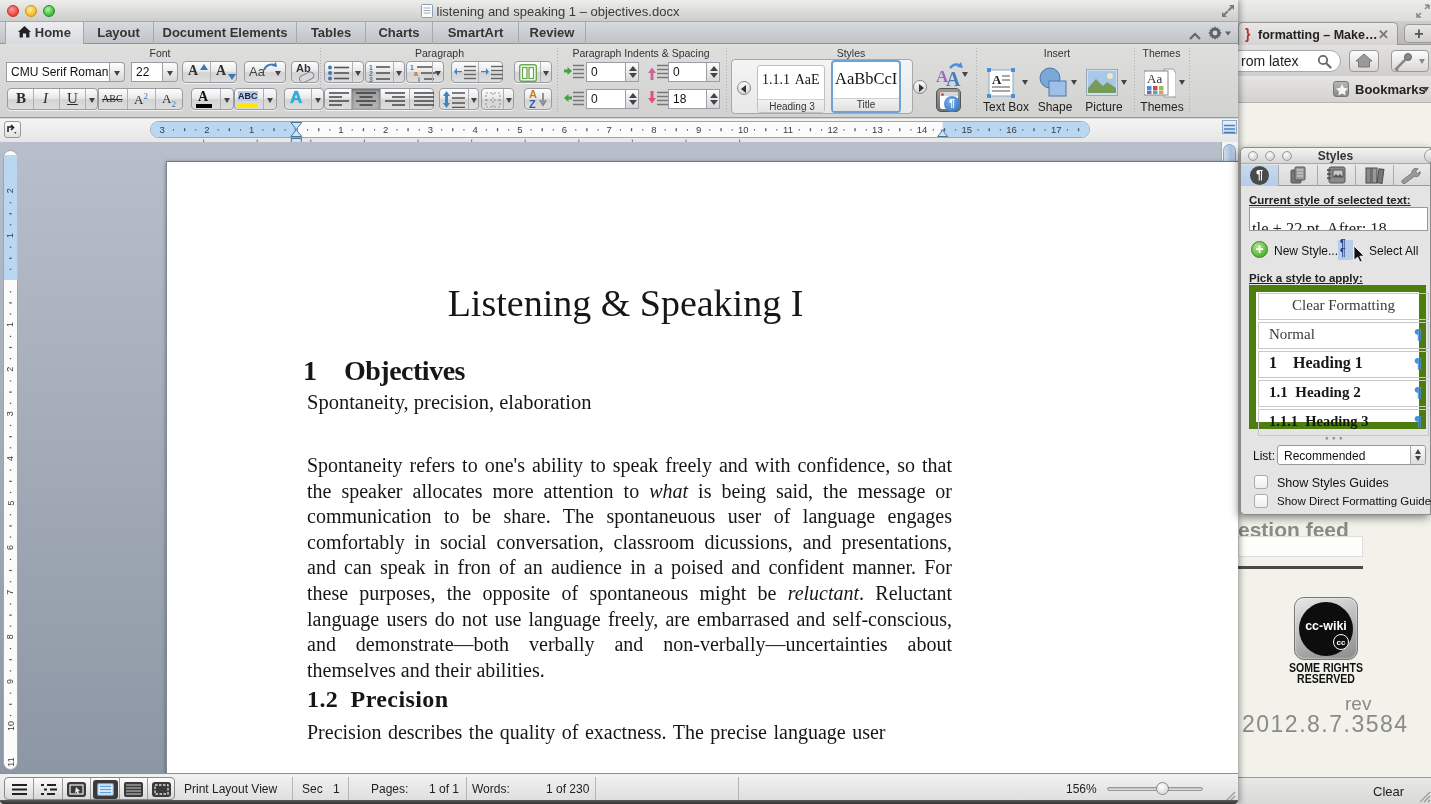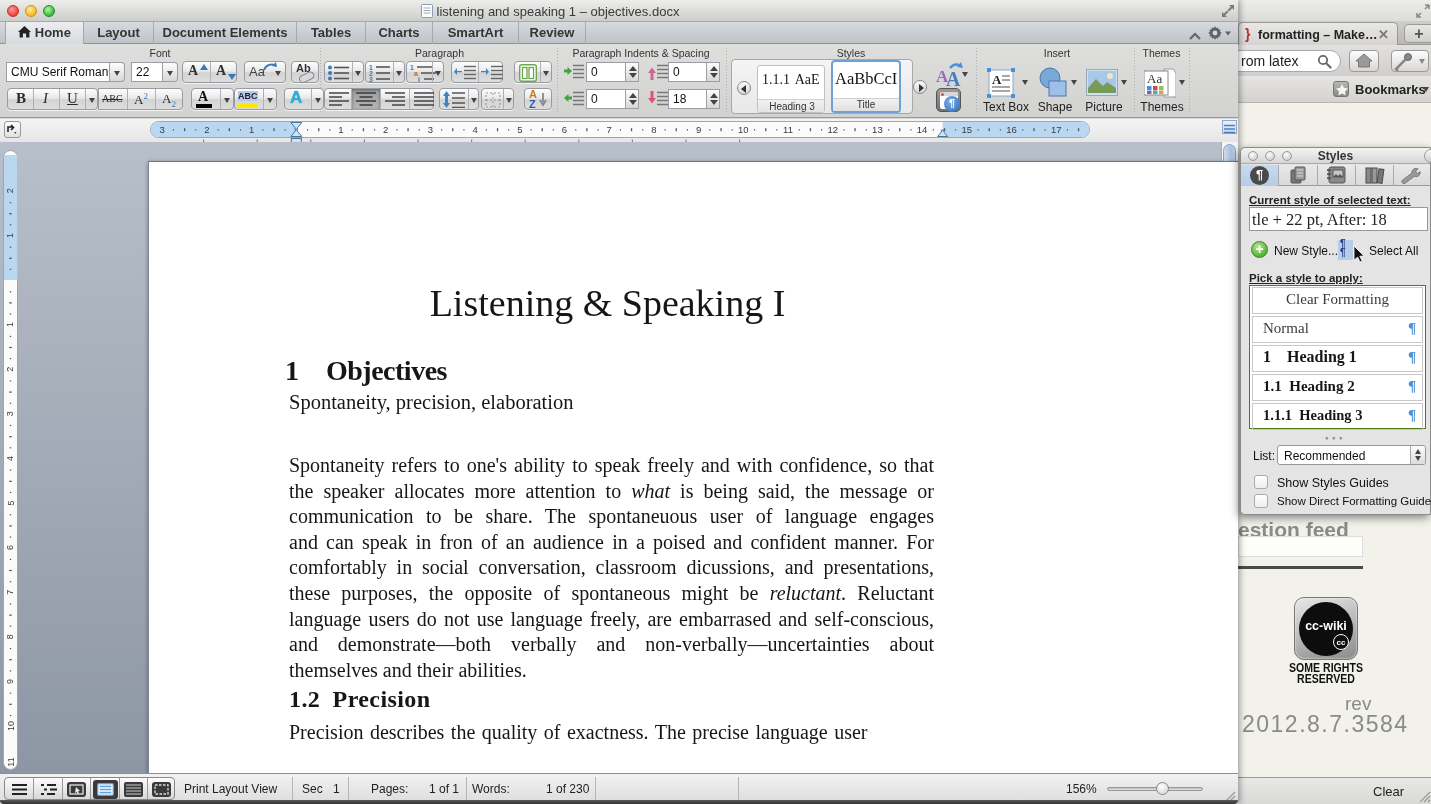--- a/index.html
+++ b/index.html
@@ -26,21 +26,21 @@
 .tl { top:5px; width:12px; height:12px; border-radius:50%; }
 #title-text { top:4px; left:0; width:1100px; text-align:center; font-size:13px; color:#3a3a3a; }
 #tabbar { left:0; top:22px; width:1238px; height:22px; background:linear-gradient(#d7dadd,#bfc3c8); border-bottom:1px solid #8f9296; }
 .tab { top:0; height:22px; font-size:13px; font-weight:bold; color:#343434; text-align:center; line-height:22px; border-right:1px solid #a5a8ac; }
 #tab-home { background:linear-gradient(#ebedef,#d8dbde); border-left:1px solid #a5a8ac; }
 #ribbon { left:0; top:44px; width:1238px; height:74px; background:linear-gradient(#dededd,#d2d2d1); border-bottom:1px solid #9a9a9a; }
 .gsep { top:4px; width:1px; height:66px; background:repeating-linear-gradient(#b0b0b0 0 1px, transparent 1px 3px); }
 .rfield { background:#fff; border:1px solid #9698a0; }
 #rulerrow { left:0; top:119px; width:1238px; height:23px; background:linear-gradient(#f4f4f4,#e6e6e6); }
 #docarea { left:0; top:142px; width:1238px; height:631px; background:linear-gradient(#b8bfca,#8d96a4); overflow:hidden; }
-#page { left:148px; top:19px; width:1120px; height:615px; background:#fff; border:1px solid #7e8898; border-top-color:#6e7888; box-shadow:0 1px 4px rgba(0,0,0,.4); }
+#page { left:166px; top:19px; width:1120px; height:615px; background:#fff; border:1px solid #7e8898; border-top-color:#6e7888; box-shadow:0 1px 4px rgba(0,0,0,.4); }
 #statusbar { left:0; top:773px; width:1238px; height:31px; background:linear-gradient(#f2f2f2,#dcdcdc); border-top:1px solid #8e8e8e; }
 
 .rb { position:absolute; height:22px; border:1px solid #989ba2; border-radius:4px; background:linear-gradient(#fdfdfd,#e9e9e9 46%,#d3d3d3 54%,#dedede); box-shadow:0 1px 0 rgba(255,255,255,.7); }
 .rb1 { top:17px; } .rb2 { top:44px; }
 .rseg { position:absolute; top:0; bottom:0; border-left:1px solid #aeb0b5; }
 .rfield { position:absolute; top:18px; height:20px; background:#fff; border:1px solid #9b9ea5; font-size:12px; color:#111; line-height:18px; padding-left:4px; white-space:nowrap; overflow:hidden; }
 .rfb { position:absolute; top:18px; height:20px; border:1px solid #9b9ea5; border-left:none; background:linear-gradient(#fdfdfd,#d7d7d7); }
 .darr { position:absolute; width:0; height:0; border-left:3.5px solid transparent; border-right:3.5px solid transparent; border-top:5px solid #444; }
 .ic { position:absolute; }
 .gl { position:absolute; font-size:10.5px; color:#333; }
@@ -725,22 +725,22 @@
         </svg>
     </div>
     <div class="abs" id="page">
       <div class="abs doc" id="doc-title" style="left:136px;top:119px;width:645px;text-align:center;font-size:38px;">Listening &amp; Speaking I</div>
       <div class="abs doc docb" style="left:136px;top:193px;font-size:28px;letter-spacing:-0.5px;">1 Objectives</div>
       <div class="abs doc" style="left:140px;top:229px;font-size:20.5px;">Spontaneity, precision, elaboration</div>
       <div class="abs doc jpara" style="left:140px;top:291px;width:645px;font-size:20px;">
         <div class="jl">Spontaneity refers to one's ability to speak freely and with confidence, so that</div>
         <div class="jl">the speaker allocates more attention to <i>what</i> is being said, the message or</div>
         <div class="jl">communication to be share. The spontaneuous user of language engages</div>
+        <div class="jl">comfortably in social conversation, classroom dicussions, and presentations,</div>
         <div class="jl">and can speak in fron of an audience in a poised and confident manner. For</div>
-        <div class="jl">comfortably in social conversation, classroom dicussions, and presentations,</div>
         <div class="jl">these purposes, the opposite of spontaneous might be <i>reluctant</i>. Reluctant</div>
         <div class="jl">language users do not use language freely, are embarrased and self-conscious,</div>
         <div class="jl">and demonstrate—both verbally and non-verbally—uncertainties about</div>
         <div>themselves and their abilities.</div>
       </div>
       <div class="abs doc docb" style="left:140px;top:524px;font-size:24px;letter-spacing:0.4px;">1.2 Precision</div>
       <div class="abs doc jpara" style="left:140px;top:558px;width:645px;font-size:20px;word-spacing:1.5px;">
         <div>Precision describes the quality of exactness. The precise language user</div>
       </div>
     </div>
@@ -856,36 +856,36 @@
         </svg>
     </div>
     <div class="abs ptab" style="left:153px;width:36px;border-right:none;">
       <svg width="22" height="20" viewBox="0 0 22 20">
           <path d="M16 2a4.5 4.5 0 0 0-4.3 5.8L3 16.5a2.3 2.3 0 1 0 3.2 3.2l8.7-8.7A4.5 4.5 0 0 0 20.5 5l-2.7 2.7-2.5-2.5L18 2.5A4.5 4.5 0 0 0 16 2z" fill="#9a9a9a" stroke="#666" stroke-width="0.8" transform="rotate(8 11 10) scale(0.9)"></path>
         </svg>
     </div>
   </div>
   <div class="abs plabel" style="left:8px;top:46px;">Current style of selected text:</div>
   <div class="abs" style="left:8px;top:59px;width:179px;height:24px;background:#fff;border:1px solid #999;overflow:hidden;">
-    <span class="doc" style="position:absolute;left:2px;top:2px;font-size:16.5px;color:#222;">tle + 22 pt, After: 18</span>
+    <span class="doc" style="position:absolute;left:2px;top:11px;font-size:16.5px;color:#222;">tle + 22 pt, After: 18</span>
   </div>
   <div class="abs" style="left:10px;top:93px;width:17px;height:17px;border-radius:50%;background:radial-gradient(circle at 40% 32%,#b8e89a,#58b83a 65%,#3a9825);border:1px solid #3a8825;">
     <span class="abs" style="left:3.5px;top:-1px;color:#fff;font-size:14px;font-weight:bold;">+</span>
   </div>
   <div class="abs" style="left:33px;top:96px;font-size:12px;color:#111;">New Style...</div>
   <div class="abs" style="left:97px;top:92px;width:15px;height:20px;background:#b8cce8;">
     <span class="abs" style="left:2px;top:-2px;font-size:10px;font-weight:bold;color:#223a8a;">¶</span>
     <span class="abs" style="left:2px;top:7px;font-size:10px;font-weight:bold;color:#223a8a;">¶</span>
   </div>
   <svg class="abs" style="left:112px;top:98px;" width="12" height="16" viewBox="0 0 12 16">
       <path d="M1 0l10 10-4.2.3 2.4 4.6-2.2 1-2.3-4.7L1 14z" fill="#111" stroke="#fff" stroke-width="0.8"></path>
     </svg>
   <div class="abs" style="left:128px;top:96px;font-size:12px;color:#111;">Select All</div>
   <div class="abs plabel" style="left:8px;top:124px;">Pick a style to apply:</div>
-  <div class="abs" style="left:8px;top:137px;width:177px;height:144px;background:#fff;border:1px solid #4d7c0f;">
+  <div class="abs" style="left:8px;top:137px;width:177px;height:144px;background:#fff;border:7px solid #4d7c0f;">
     <div class="abs pitem" style="top:1px;">
       <div class="abs doc" style="left:0;right:0;top:3px;font-size:15px;color:#3a3a3a;text-align:center;">Clear Formatting</div>
     </div>
     <div class="abs pitem" style="top:30px;">
       <div class="abs doc" style="left:10px;top:3px;font-size:15px;color:#3a3a3a;">Normal</div>
       <span class="ppara">¶</span>
     </div>
     <div class="abs pitem" style="top:59px;">
       <div class="abs doc docb" style="left:10px;top:2px;font-size:16px;">1 Heading 1</div>
       <span class="ppara">¶</span>

